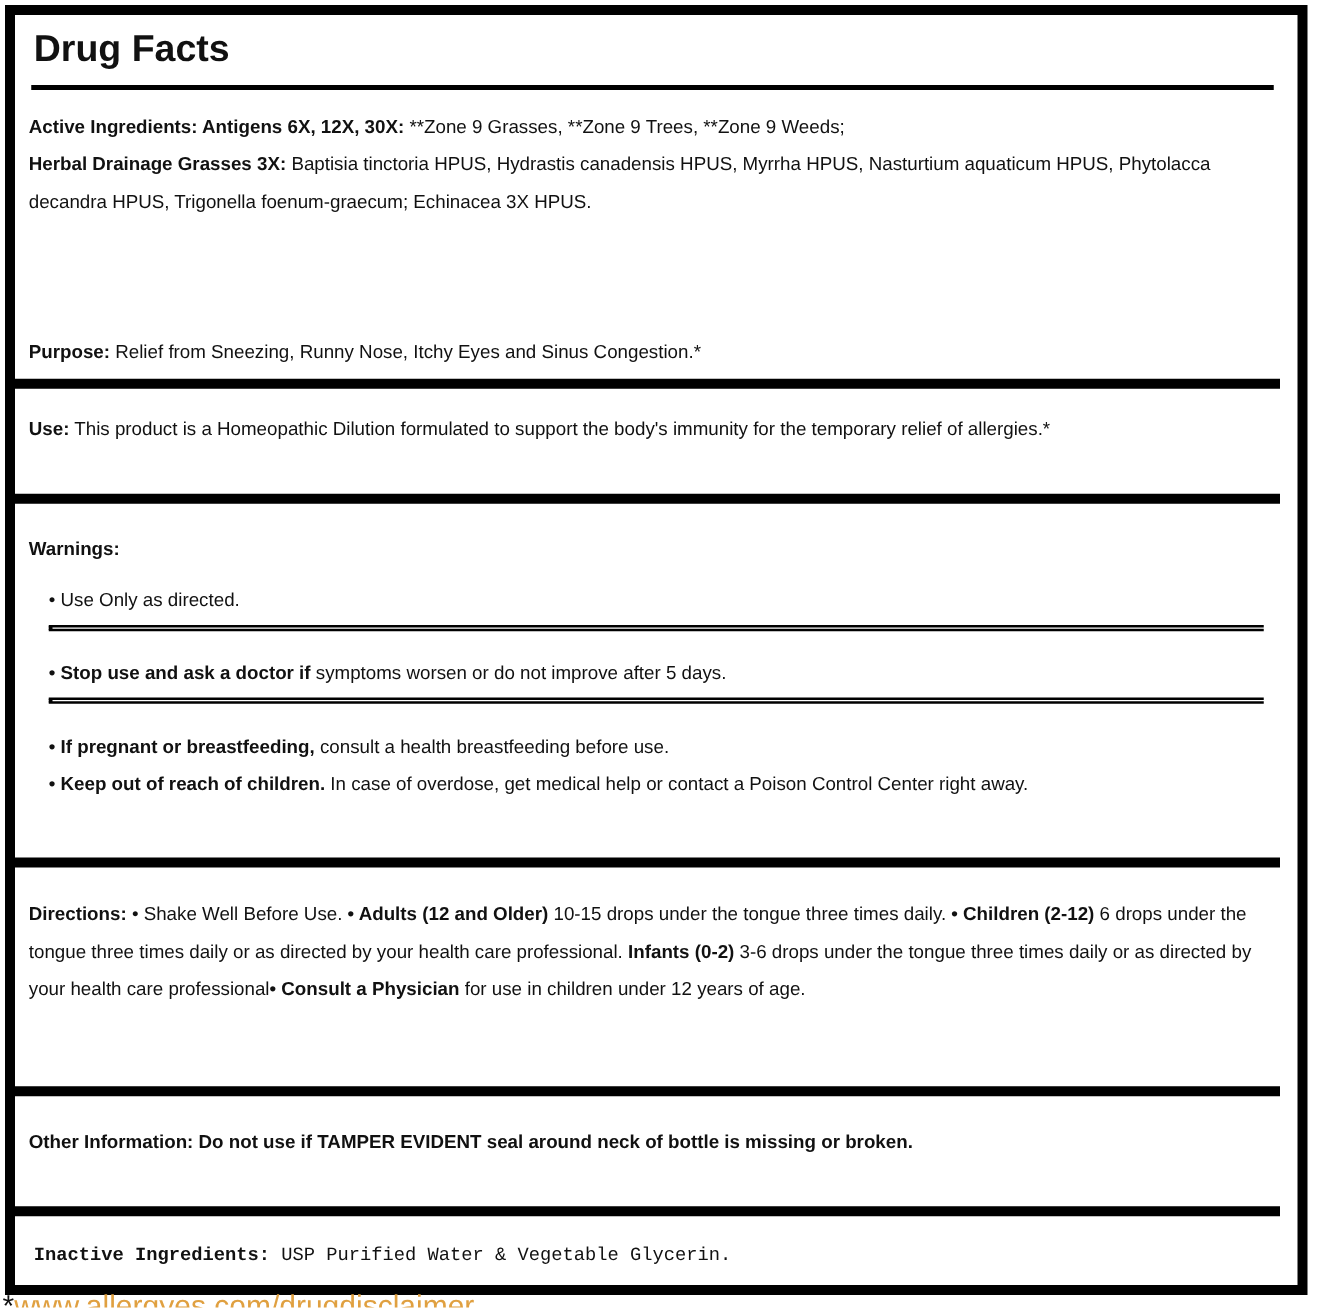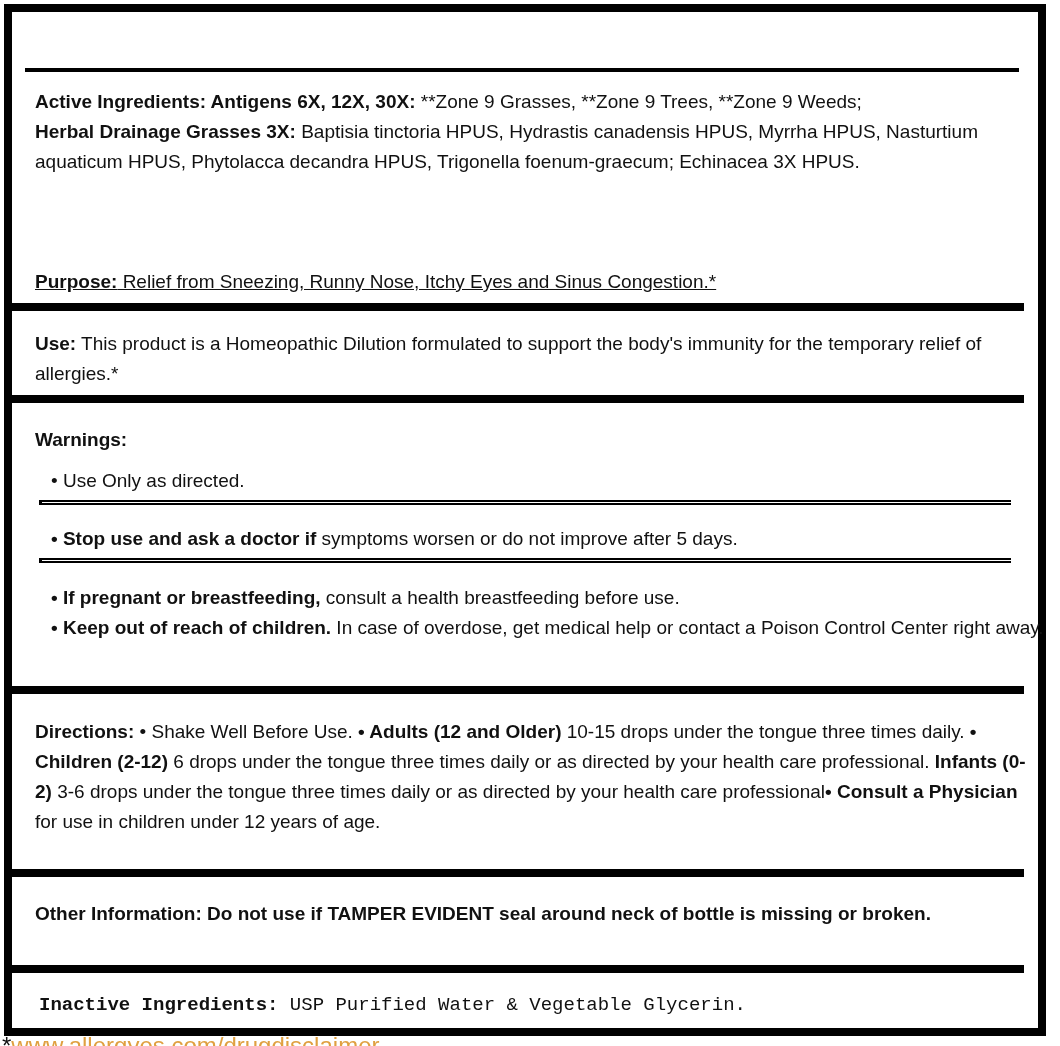--- a/index.html
+++ b/index.html
@@ -49,23 +49,22 @@
       position: absolute;
       left: -2px;
       width: 1014px;
       height: 8px;
       background: #000;
     }
     .block {
       position: absolute;
       left: 11px;
       width: 1000px;
-      font-size: 19px;
+      font-size: 15px;
       line-height: 30px;
-      margin-left: 12px;
     }
     .block b { font-weight: bold; }
     .dbl-rule {
       position: absolute;
       left: 27px;
       width: 972px;
       height: 5px;
       border-top: 2px solid #000;
       border-bottom: 2px solid #000;
       box-sizing: border-box;
@@ -89,27 +88,28 @@
       color: #e0a040;
       white-space: nowrap;
     }
     .footer-link .star { color: #111; }
   </style>
 </head>
 <body>
 
 <div class="panel">
 
+  <div class="title">Drug Facts</div>
   <div class="title-rule"></div>
 
   <div class="block" style="top:75px;">
     <b>Active Ingredients: Antigens 6X, 12X, 30X:</b><span> **Zone 9 Grasses, **Zone 9 Trees, **Zone 9 Weeds;</span><br>
     <b>Herbal Drainage Grasses 3X:</b><span> Baptisia tinctoria HPUS, Hydrastis canadensis HPUS, Myrrha HPUS, Nasturtium aquaticum HPUS, Phytolacca decandra HPUS, Trigonella foenum-graecum; Echinacea 3X HPUS.</span>
   </div>
-  <div class="block" style="top:255px;text-decoration:underline;">
+  <div class="block" style="top:255px;">
     <b>Purpose:</b><span> Relief from Sneezing, Runny Nose, Itchy Eyes and Sinus Congestion.*</span>
   </div>
 
   <div class="sec-bar" style="top:291px;"></div>
 
   <div class="block" style="top:317px;">
     <b>Use:</b><span> This product is a Homeopathic Dilution formulated to support the body's immunity for the temporary relief of allergies.*</span>
   </div>
 
   <div class="sec-bar" style="top:383px;"></div>

